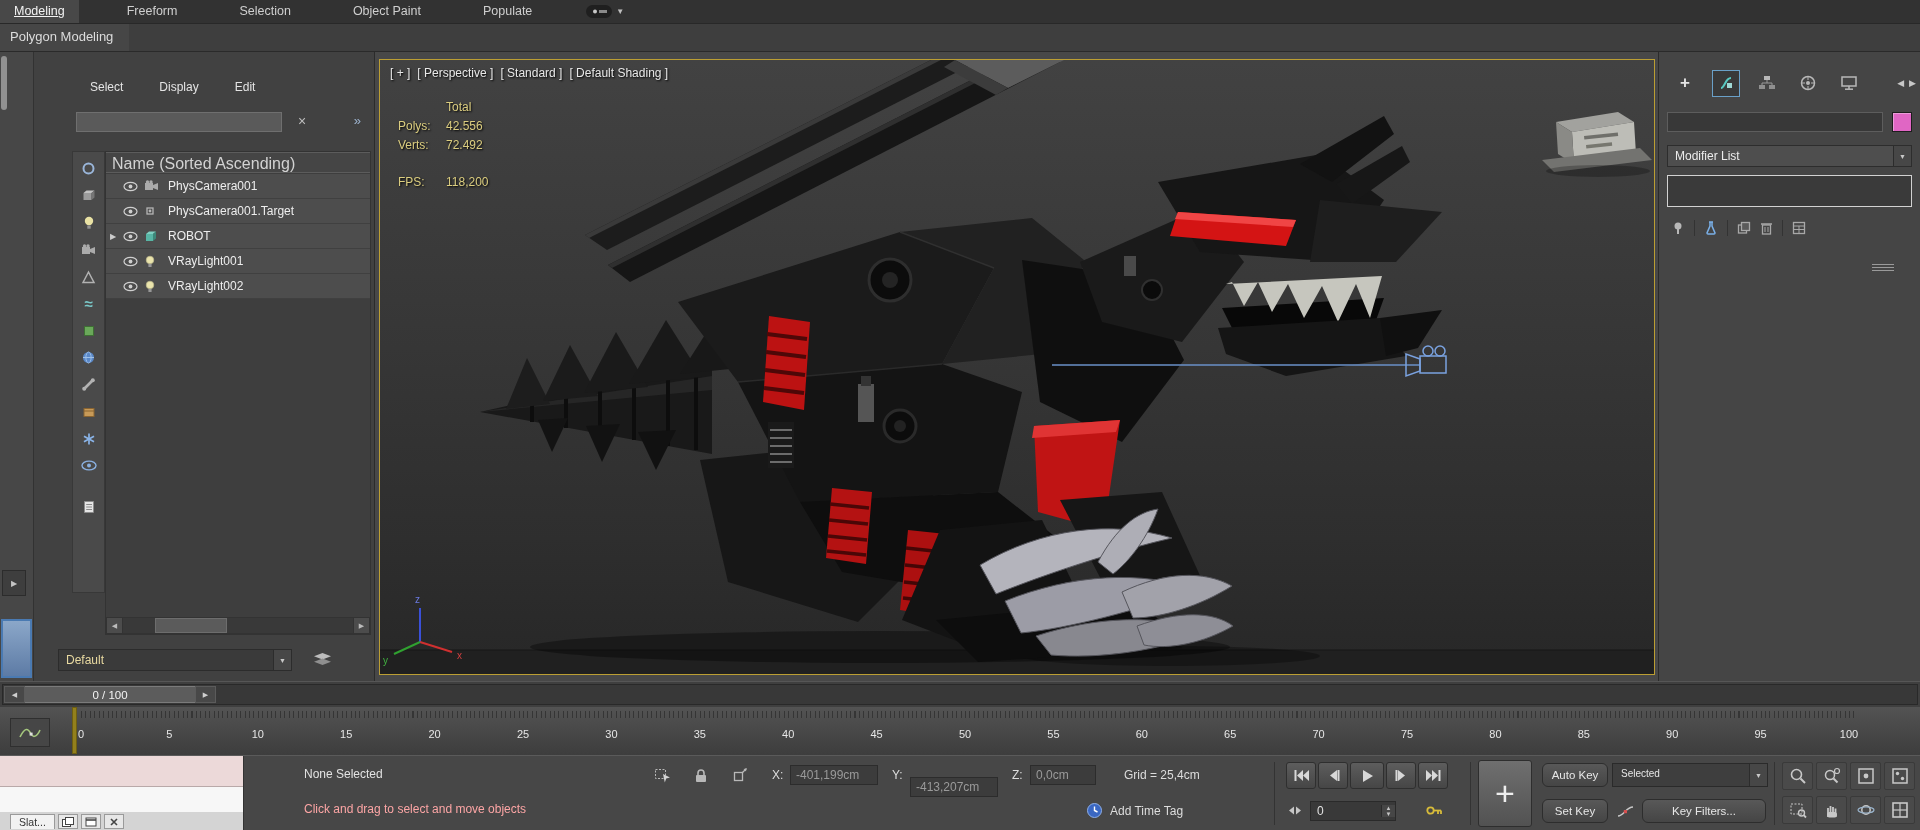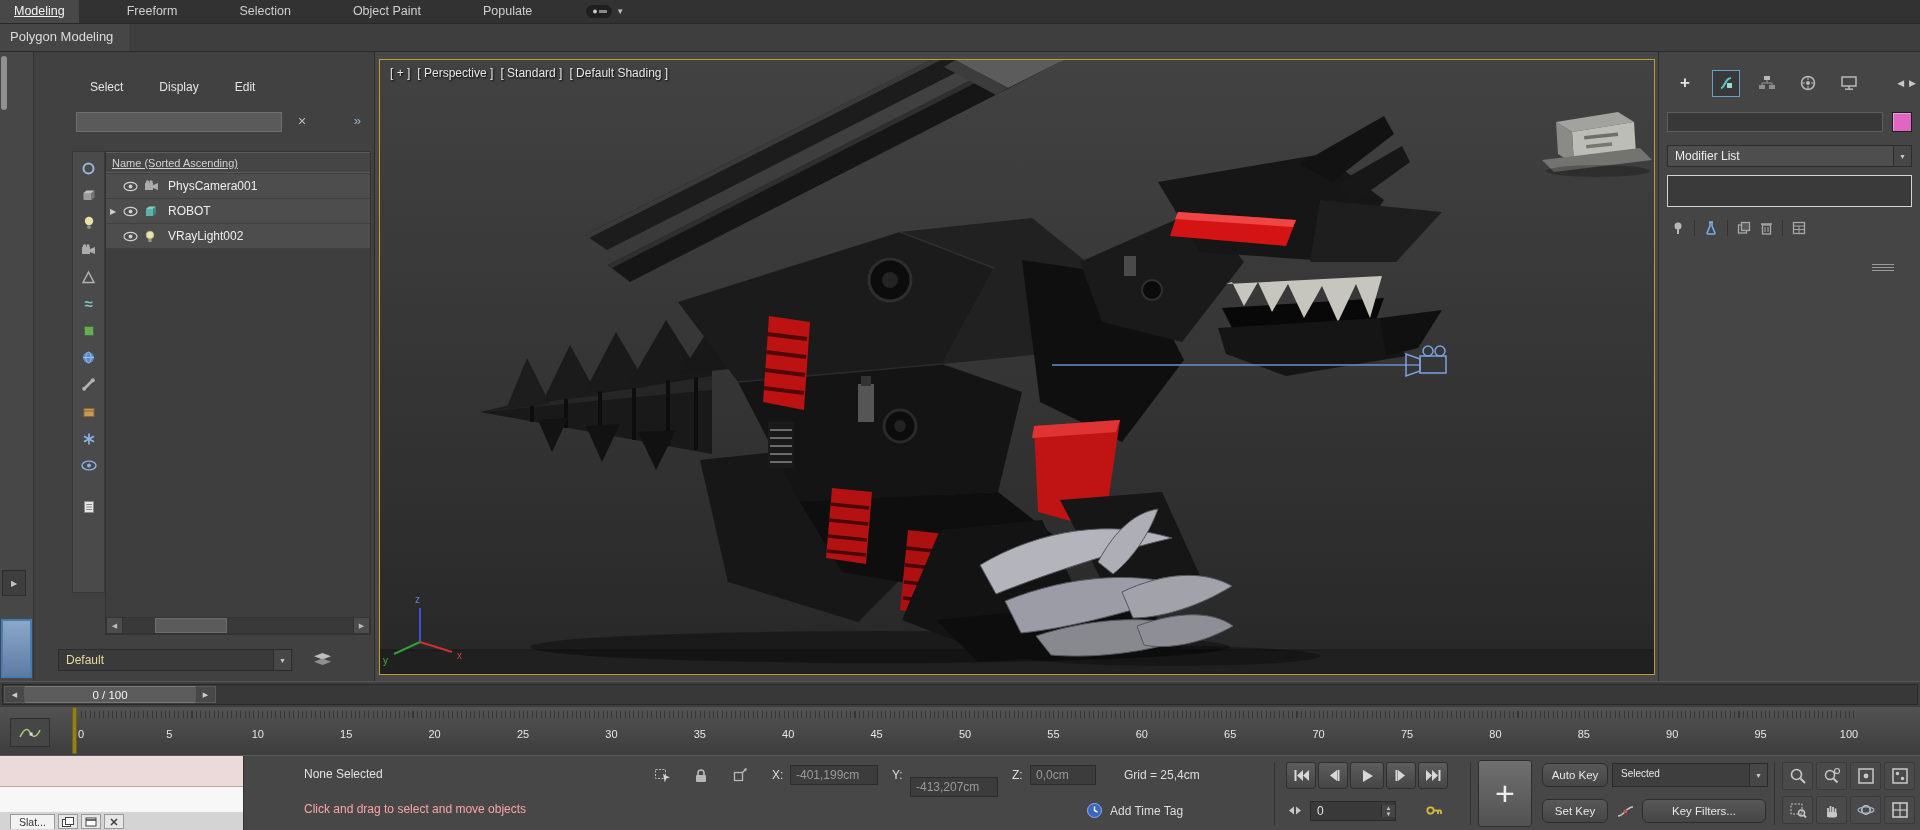--- a/index.html
+++ b/index.html
@@ -30,21 +30,21 @@
   .se-menubar{position:absolute;top:24px;left:56px;height:22px;display:flex;gap:36px;align-items:center;}
   .se-menu{color:#e4e4e4;cursor:default;}
   .se-search{position:absolute;top:59px;left:42px;right:8px;height:24px;}
   .se-input{position:absolute;left:0;top:1px;width:206px;height:20px;background:#5a5a5a;border:1px solid #6f6f6f;color:#eee;padding:0 4px;box-sizing:border-box;font-family:"Liberation Sans",sans-serif;}
   .se-clear{position:absolute;left:222px;top:2px;font-size:14px;color:#bdbdbd;}
   .se-chev{position:absolute;right:6px;top:2px;color:#9db3ce;font-size:13px;letter-spacing:-1px;}
   .se-filterstrip{position:absolute;left:38px;top:99px;width:33px;height:442px;background:#4a4a4a;border:1px solid #383838;box-sizing:border-box;display:flex;flex-direction:column;align-items:center;padding-top:3px;}
   .fbtn{width:27px;height:27px;display:flex;align-items:center;justify-content:center;flex:0 0 auto;}
   .fbtn.sep{margin-top:14px;}
   .se-tree{position:absolute;left:71px;top:99px;right:3px;bottom:46px;background:#3e3e3e;border:1px solid #333;box-sizing:border-box;}
-  .se-header{height:21px;line-height:21px;background:#454545;border-bottom:1px solid #5c5c5c;border-top:1px solid #5c5c5c;padding-left:6px;color:#d2d2d2;font-size:11px;box-sizing:border-box;text-decoration:underline;}
+  .se-header{height:21px;line-height:21px;background:#454545;border-bottom:1px solid #5c5c5c;border-top:1px solid #5c5c5c;padding-left:6px;color:#d2d2d2;font-size:16px;box-sizing:border-box;}
   #se-rows{position:absolute;top:22px;left:0;right:0;}
   .se-row{height:25px;display:flex;align-items:center;background:#4d4d4d;border-bottom:1px solid #404040;padding-left:4px;box-sizing:border-box;}
   .row-exp{width:13px;font-size:8px;color:#cccccc;}
   .row-eye{width:21px;display:flex;align-items:center;}
   .row-type{width:21px;display:flex;align-items:center;}
   .row-label{color:#ededed;margin-left:3px;white-space:nowrap;}
   .se-hscroll{position:absolute;bottom:0;left:0;right:0;height:17px;display:flex;background:#3c3c3c;}
   .sb-btn{width:17px;background:#4c4c4c;border:1px solid #333;font-size:7px;color:#bbb;display:flex;align-items:center;justify-content:center;box-sizing:border-box;}
   .sb-track{flex:1;position:relative;background:#393939;border-top:1px solid #333;border-bottom:1px solid #333;box-sizing:border-box;}
   .sb-thumb{position:absolute;left:32px;width:72px;top:0;bottom:0;background:#5b5b5b;border:1px solid #6d6d6d;box-sizing:border-box;}
@@ -269,35 +269,67 @@
                 <svg width="16" height="12">
                   <rect x="1" y="3" width="8" height="7" fill="#ababab"></rect>
                   <polygon points="9,5 14,3 14,10 9,8" fill="#ababab"></polygon>
                   <circle cx="3.5" cy="2" r="1.7" fill="#ababab"></circle>
                   <circle cx="7" cy="2" r="1.7" fill="#ababab"></circle>
                 </svg>
               </span>
     <span class="row-label">PhysCamera001</span>
   </div>
             <div class="se-row">
+    <span class="row-exp"></span>
+    <span class="row-eye">
+      <svg width="15" height="11">
+                  <ellipse cx="7.5" cy="5.5" rx="6.5" ry="4.2" fill="none" stroke="#cfcfcf" stroke-width="1.2"></ellipse>
+                  <circle cx="7.5" cy="5.5" r="1.9" fill="#cfcfcf"></circle>
+                </svg>
+    </span>
+    <span class="row-type">
+                <svg width="12" height="12">
+                  <rect x="3" y="3" width="6" height="6" fill="none" stroke="#b4b4b4" stroke-width="1.3"></rect>
+                  <circle cx="6" cy="6" r="1.4" fill="#b4b4b4"></circle>
+                </svg>
+              </span>
+    <span class="row-label">PhysCamera001.Target</span>
+  </div>
+            <div class="se-row">
     <span class="row-exp">▶</span>
     <span class="row-eye">
       <svg width="15" height="11">
                   <ellipse cx="7.5" cy="5.5" rx="6.5" ry="4.2" fill="none" stroke="#cfcfcf" stroke-width="1.2"></ellipse>
                   <circle cx="7.5" cy="5.5" r="1.9" fill="#cfcfcf"></circle>
                 </svg>
     </span>
     <span class="row-type">
                 <svg width="13" height="13">
                   <rect x="2" y="4" width="7" height="7" fill="#58b5a5"></rect>
                   <polygon points="2,4 5,1.5 12,1.5 9,4" fill="#7fd0c2"></polygon>
                   <polygon points="9,4 12,1.5 12,8.5 9,11" fill="#3c8779"></polygon>
                 </svg>
               </span>
     <span class="row-label">ROBOT</span>
+  </div>
+            <div class="se-row">
+    <span class="row-exp"></span>
+    <span class="row-eye">
+      <svg width="15" height="11">
+                  <ellipse cx="7.5" cy="5.5" rx="6.5" ry="4.2" fill="none" stroke="#cfcfcf" stroke-width="1.2"></ellipse>
+                  <circle cx="7.5" cy="5.5" r="1.9" fill="#cfcfcf"></circle>
+                </svg>
+    </span>
+    <span class="row-type">
+                <svg width="12" height="13">
+                  <circle cx="6" cy="5" r="3.8" fill="#eae4ac" stroke="#b9b48a" stroke-width="0.7"></circle>
+                  <rect x="4.4" y="9" width="3.2" height="3" fill="#979797"></rect>
+                </svg>
+              </span>
+    <span class="row-label">VRayLight001</span>
   </div>
             <div class="se-row">
     <span class="row-exp"></span>
     <span class="row-eye">
       <svg width="15" height="11">
                   <ellipse cx="7.5" cy="5.5" rx="6.5" ry="4.2" fill="none" stroke="#cfcfcf" stroke-width="1.2"></ellipse>
                   <circle cx="7.5" cy="5.5" r="1.9" fill="#cfcfcf"></circle>
                 </svg>
     </span>
     <span class="row-type">
@@ -494,20 +526,26 @@
             <text x="3" y="604" fill="#40b040" font-size="10" stroke="none">y</text>
           </g>
         </svg>
 
         <div class="vp-label">
           <span>[ + ]</span>
           <span>[ Perspective ]</span>
           <span>[ Standard ]</span>
           <span>[ Default Shading ]</span>
         </div>
+        <div class="vp-stats">
+          <div class="st-row"><span class="st-lab"></span><span>Total</span></div>
+          <div class="st-row"><span class="st-lab">Polys:</span><span>42.556</span></div>
+          <div class="st-row"><span class="st-lab">Verts:</span><span>72.492</span></div>
+          <div class="st-row st-fps"><span class="st-lab">FPS:</span><span>118,200</span></div>
+        </div>
       </div>
     </div>
 
     <div id="command-panel">
       <div class="cp-tabs">
         <span class="cp-tab">
             <span class="cp-plus">+</span>
           </span>
         <span class="cp-tab active">
             <svg width="18" height="18">

